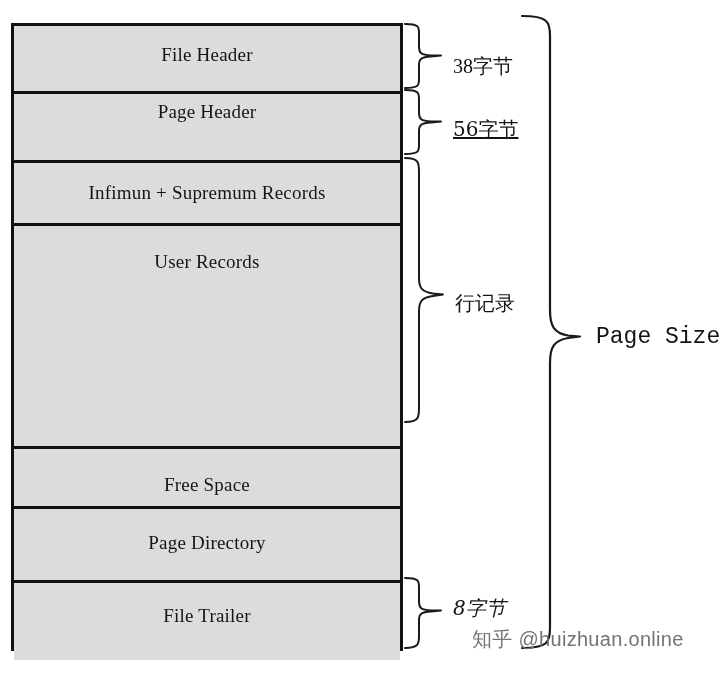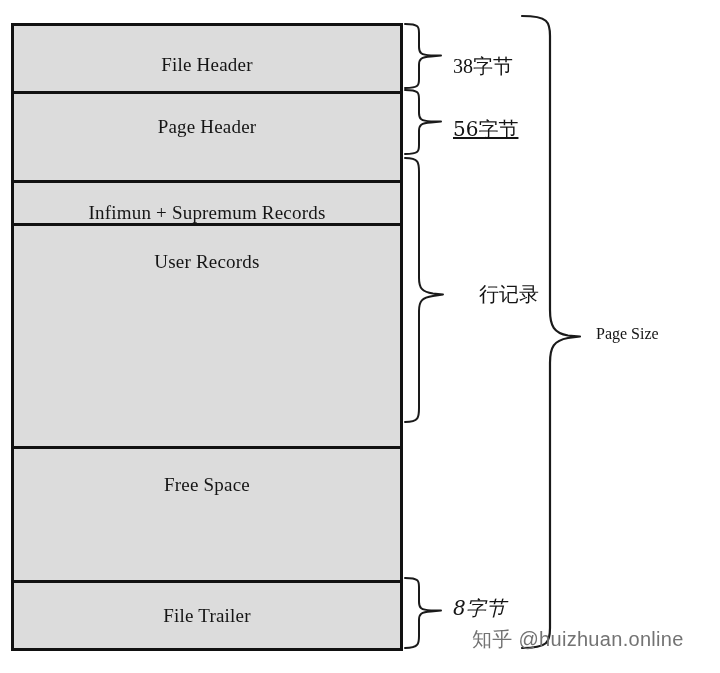--- a/index.html
+++ b/index.html
@@ -54,24 +54,25 @@
     font-size: 19px;
     line-height: 1;
     letter-spacing: 0.2px;
     white-space: nowrap;
     color: #151515;
   }
 
   
   .ann-label {
     position: absolute;
-    font-size: 16px;
+    font-size: 23px;
     line-height: 1;
     white-space: nowrap;
     color: #141414;
+    font-family: Liberation Mono, monospace;
   }
   .ann-label.cjk {
     font-family: "DejaVu Serif", "Liberation Serif", serif;
     font-size: 20px;
   }
 
   
   .watermark {
     position: absolute;
     left: 472px;
@@ -103,42 +104,45 @@
     stroke-width: 2;
   }
 </style>
 </head>
 <body>
 
 <div id="diagram">
 
   <div class="stack">
 
-    <div class="section" style="top:0px; height:60px; padding-top:29px;">
+    <div class="section" style="top:0px; height:60px; padding-top:19px;">
       <span class="section-label">File Header</span>
     </div>
 
-    <div class="section" style="top:65px; height:69px; padding-top:23px;">
+    <div class="section" style="top:65px; height:69px; padding-top:8px;">
       <span class="section-label">Page Header</span>
     </div>
 
-    <div class="section" style="top:134px; height:63px; padding-top:20px;margin-top:20px;">
+    <div class="section" style="top:134px; height:63px; padding-top:20px;">
       <span class="section-label">Infimun + Supremum Records</span>
     </div>
 
     <div class="section" style="top:197px; height:258px; padding-top:26px;">
       <span class="section-label">User Records</span>
     </div>
 
     <div class="section" style="top:420px; height:80px; padding-top:26px;">
       <span class="section-label">Free Space</span>
     </div>
 
-
-    <div class="section" style="top:554px; height:68px; padding-top:23px;">
+    <div class="section" style="top:480px; height:74px; padding-top:24px;">
+      <span class="section-label">Page Directory</span>
+    </div>
+
+    <div class="section" style="top:554px; height:80px; padding-top:23px;">
       <span class="section-label">File Trailer</span>
     </div>
 
   </div>
 
   <svg class="braces" viewBox="0 0 720 673">
 
     <path class="thin" d="
       M 405 24
       C 419 24, 419 27, 419 33
@@ -198,21 +202,21 @@
       L 550 628
       C 550 642, 548 648, 522 648
     "></path>
 
   </svg>
 
   <div class="ann-label cjk" style="left:453px; top:56px;font-family:Liberation Serif, serif;">38字节</div>
 
   <div class="ann-label cjk" style="left:453px; top:119px;text-decoration:underline;">56字节</div>
 
-  <div class="ann-label cjk" style="left:455px; top:284px;margin-left:24px;">行记录</div>
+  <div class="ann-label cjk" style="left:455px; top:293px;">行记录</div>
 
   <div class="ann-label" style="left:596px; top:326px;">Page Size</div>
 
   <div class="ann-label cjk" style="left:453px; top:598px;font-style:italic;">8字节</div>
 
   <div class="watermark">知乎 @huizhuan.online</div>
 
 </div>
 
 </body></html>

